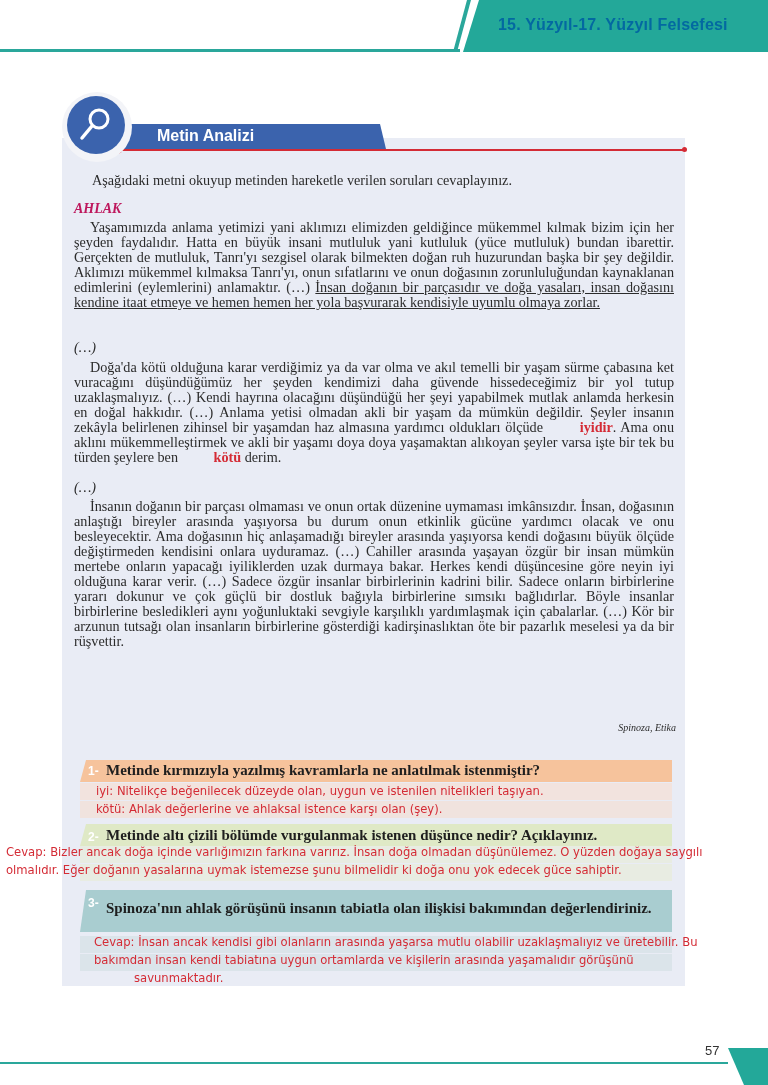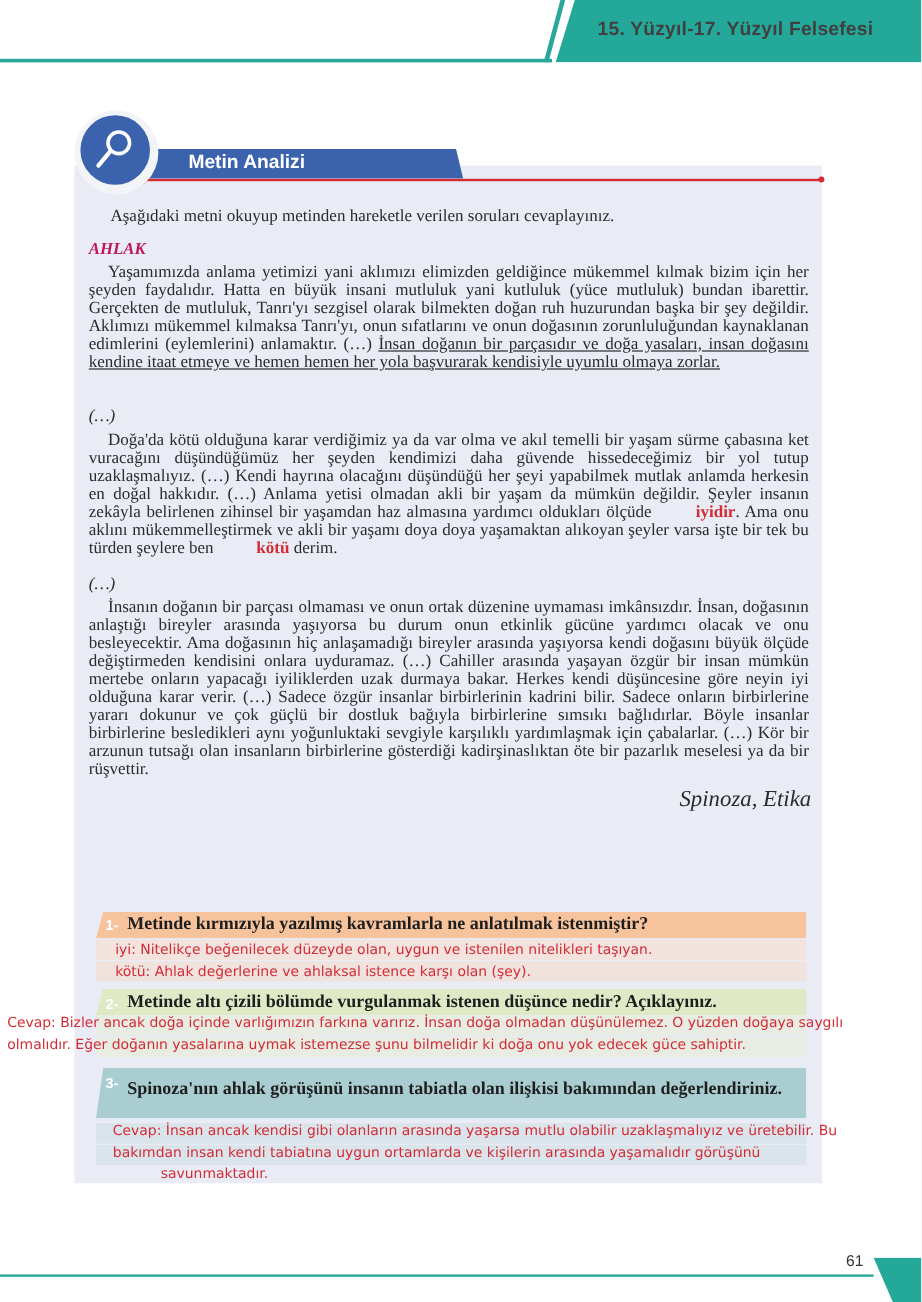--- a/index.html
+++ b/index.html
@@ -1,39 +1,39 @@
 <!DOCTYPE html>
 <html><head>
 <meta charset="utf-8">
 <style>
   html, body { margin:0; padding:0; }
   body { width:768px; height:1085px; position:relative; background:#ffffff; overflow:hidden; font-family:"Liberation Serif", serif; }
   .top-line { position:absolute; left:0; top:49px; width:460px; height:3px; background:#2aa79b; }
   .header-band { position:absolute; left:463px; top:0; width:305px; height:52px; background:#23a899; clip-path: polygon(16px 0, 100% 0, 100% 100%, 0 100%); }
   .header-slash { position:absolute; left:453px; top:0; width:18px; height:52px; background:#2aa79b; clip-path: polygon(14px 0, 18px 0, 4px 100%, 0 100%); }
-  .header-title { position:absolute; left:498px; top:16px; color:#404040; font-family:"Liberation Sans", sans-serif; font-weight:bold; font-size:16px; letter-spacing:0.2px; }
+  .header-title { position:absolute; left:498px; top:16px; color:#0369a1; font-family:"Liberation Sans", sans-serif; font-weight:bold; font-size:16px; letter-spacing:0.2px; }
 
   .panel { position:absolute; left:62px; top:138px; width:623px; height:848px; background:#e9ecf5; }
   .title-bar { position:absolute; left:118px; top:124px; width:268px; height:25px; background:#3b63ad; clip-path: polygon(0 0, 262px 0, 268px 25px, 0 25px); }
   .title-text { position:absolute; left:157px; top:127px; color:#ffffff; font-family:"Liberation Sans", sans-serif; font-weight:bold; font-size:16px; }
   .red-line { position:absolute; left:118px; top:149px; width:566px; height:2px; background:#d42b35; }
   .red-dot { position:absolute; left:682px; top:147px; width:5px; height:5px; border-radius:50%; background:#d42b35; }
   .red-hook { position:absolute; left:113px; top:122px; width:8px; height:28px; border:2px solid #d42b35; border-left:none; border-radius:0 6px 6px 0; }
   .icon-outer { position:absolute; left:62px; top:92px; width:70px; height:70px; border-radius:50%; background:#f3f4f8; }
   .icon-circle { position:absolute; left:67px; top:96px; width:58px; height:58px; border-radius:50%; background:#3b63ad; }
   .icon-circle svg { position:absolute; left:12px; top:10px; }
 
   .body-text { position:absolute; left:74px; width:600px; font-size:14.2px; line-height:15px; color:#2b2b2b; text-align:justify; }
   .body-text p { margin:0; text-indent:16px; }
   .intro { position:absolute; left:92px; top:172px; font-size:14.2px; color:#2b2b2b; }
   .heading { position:absolute; left:74px; top:201px; font-size:14px; font-weight:bold; color:#be185d;font-style:italic; }
   .ellipsis { font-style:italic; text-indent:0 !important; }
   .underline { text-decoration:underline; }
   .red-word { color:#d42b35; font-weight:bold;padding-left:32px; }
-  .source { position:absolute; left:560px; top:656px; width:116px; text-align:right; font-style:italic; font-size:19px; color:#2b2b2b; }
+  .source { position:absolute; left:560px; top:722px; width:116px; text-align:right; font-style:italic; font-size:10px; color:#2b2b2b; }
 
   .q-bar { position:absolute; left:80px; width:592px; height:22px; clip-path: polygon(6px 0, 100% 0, 100% 100%, 0 100%); }
   .q-num { position:absolute; font-family:"Liberation Sans", sans-serif; font-size:12px; color:#ffffff; font-weight:bold; }
   .q-text { position:absolute; font-size:15px; font-weight:bold; color:#1e1e1e; }
   .ans-row { position:absolute; left:80px; width:592px; height:17px; }
   .ans-text { position:absolute; font-family:"DejaVu Sans", sans-serif; font-size:11.6px; color:#d42b35; white-space:nowrap;text-align:right; }
 
   .bottom-line { position:absolute; left:0; top:1062px; width:728px; height:2px; background:#2aa79b; }
   .bottom-band { position:absolute; left:728px; top:1048px; width:40px; height:37px; background:#23a899; clip-path: polygon(0 0, 100% 0, 100% 100%, 16px 100%); }
   .page-num { position:absolute; left:705px; top:1043px; font-family:"Liberation Sans", sans-serif; font-size:13px; color:#333; }
@@ -100,15 +100,15 @@
 
 <div class="q-bar" style="top:890px; height:42px; background:#a9cdd0;"></div>
 <div class="q-num" style="left:88px; top:896px;">3-</div>
 <div class="q-text" style="left:106px; top:900px;">Spinoza'nın ahlak görüşünü insanın tabiatla olan ilişkisi bakımından değerlendiriniz.</div>
 <div class="ans-row" style="top:936px; background:#dbe4ea;"></div>
 <div class="ans-row" style="top:954px; background:#dbe4ea;"></div>
 <div class="ans-text" style="left:94px; top:935px;">Cevap: İnsan ancak kendisi gibi olanların arasında yaşarsa mutlu olabilir uzaklaşmalıyız ve üretebilir. Bu</div>
 <div class="ans-text" style="left:94px; top:953px;">bakımdan insan kendi tabiatına uygun ortamlarda ve kişilerin arasında yaşamalıdır görüşünü</div>
 <div class="ans-text" style="left:94px; top:971px;margin-left:40px;">savunmaktadır.</div>
 
-<div class="page-num">61</div>
+<div class="page-num">57</div>
 <div class="bottom-line"></div>
 <div class="bottom-band"></div>
 
 </body></html>

